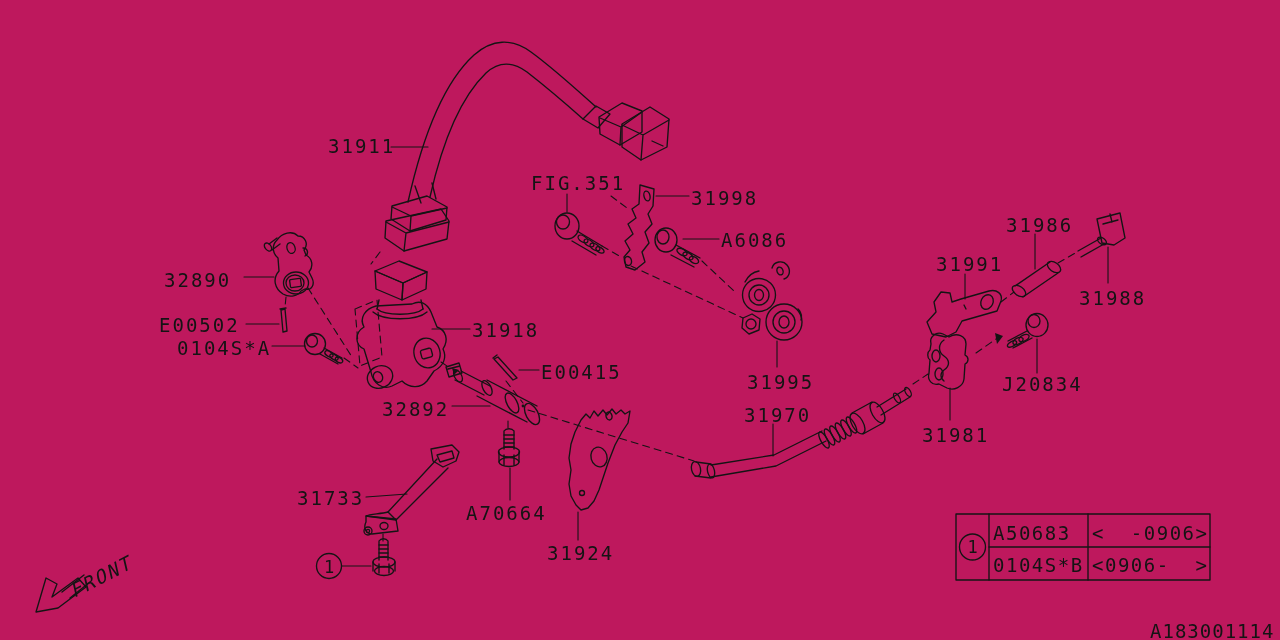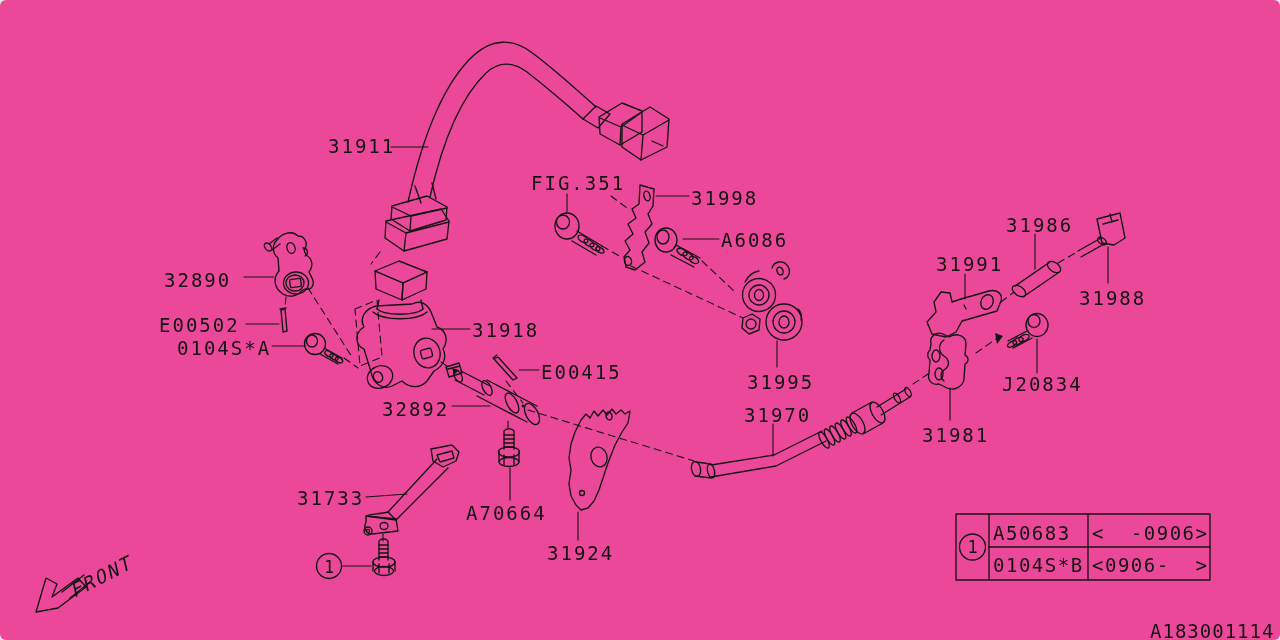--- a/index.html
+++ b/index.html
@@ -1,16 +1,16 @@
 <!DOCTYPE html>
 <html><head>
 <meta charset="utf-8">
 <style>
   html,body{margin:0;padding:0;background:#e8e8e8;}
-  .stage{position:relative;width:1280px;height:640px;background:#ec4899;overflow:hidden;border-radius:6px;}
+  .stage{position:relative;width:1280px;height:640px;background:#be185d;overflow:hidden;}
   svg{display:block;}
   svg *{vector-effect:non-scaling-stroke;}
   .ln{stroke:#141414;fill:none;stroke-width:1.35;stroke-linecap:round;stroke-linejoin:round;}
   .thin{stroke:#141414;fill:none;stroke-width:1.1;stroke-linecap:round;}
   .dash{stroke:#141414;fill:none;stroke-width:1.1;stroke-dasharray:7 5;stroke-linecap:round;}
   .fil{fill:#141414;stroke:none;}
   text{font-family:"DejaVu Sans Mono","Liberation Mono",monospace;font-size:19px;
        letter-spacing:2px;fill:#141414;white-space:pre;}
   text.small{font-size:17px;letter-spacing:0;}
   text.footer{letter-spacing:1px;}

